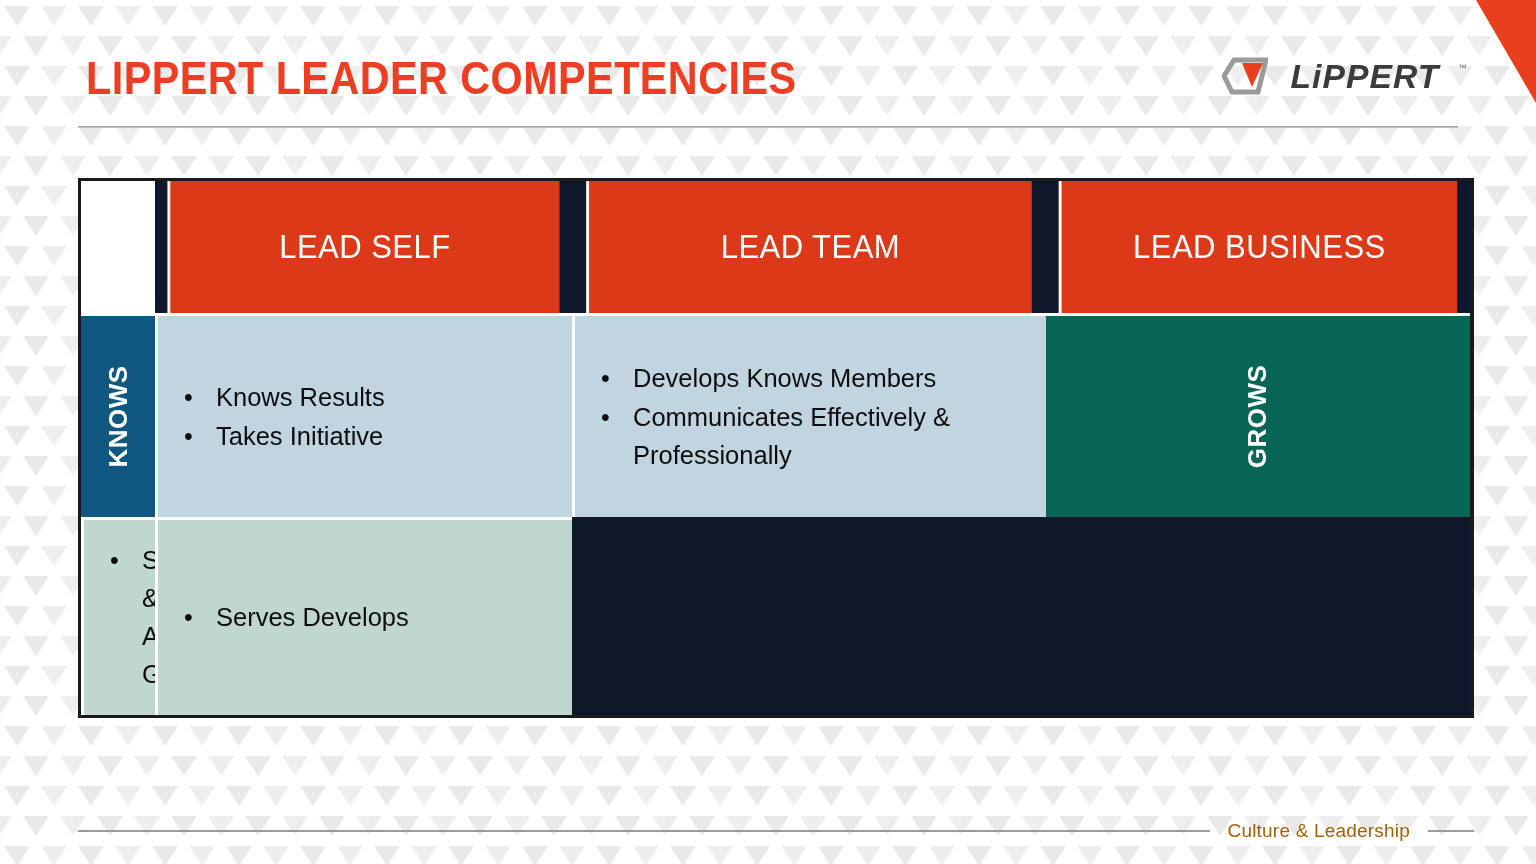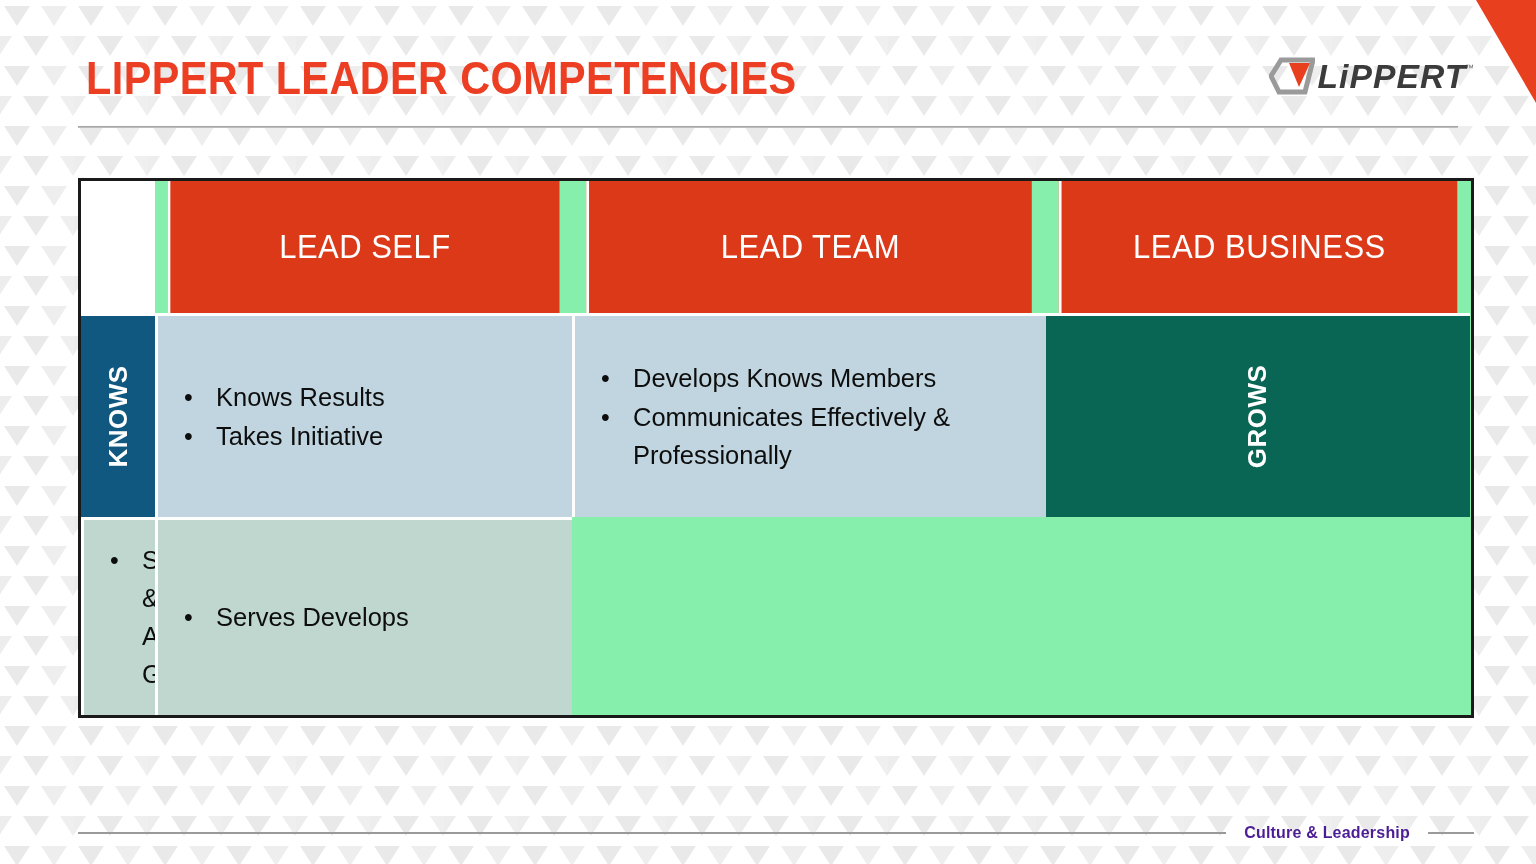--- a/index.html
+++ b/index.html
@@ -35,22 +35,22 @@
     font-family:"Liberation Sans",sans-serif;
     font-weight:bold;
     font-size:47px;
     letter-spacing:.5px;
     color:#EC3E23;
     transform:scaleX(.88);
     transform-origin:left center;
     white-space:nowrap;
   }
   #logo{
-    position:absolute;right:62px;top:57px;
-    display:flex;align-items:center;gap:4px;justify-content:center;
+    position:absolute;right:69px;top:57px;
+    display:flex;align-items:center;gap:24px;justify-content:center;
   }
   #logo .logo-mark{display:block;}
   #logo .logo-word{
     font-family:"Liberation Sans",sans-serif;
     font-weight:bold;font-style:italic;
     font-size:33px;letter-spacing:1px;
     color:#3B3B3B;
     transform:scaleX(1.02);
   }
   #logo .logo-tm{
@@ -66,21 +66,21 @@
 
   
   #matrix{
     position:absolute;left:78px;top:178px;
     width:1396px;height:540px;
     border:3px solid #1a1a1a;
     box-sizing:border-box;
     display:grid;
     grid-template-columns:74px 417px 474px 424px;
     grid-template-rows:132px 204px 198px;
-    background:#86efac;
+    background:#0f172a;
     gap:0px;
   }
   .cell{position:relative;box-sizing:border-box;overflow:hidden;}
 
   .corner-blank{background:#ffffff;}
 
   .col-head{
     background:#DC3919;
     color:#ffffff;
     display:flex;align-items:center;justify-content:center;
@@ -129,21 +129,21 @@
   }
 
   
   #footer{
     position:absolute;left:78px;right:62px;bottom:22px;
     display:flex;align-items:center;gap:0;
   }
   #footer .rule-left{flex:1;height:2px;background:#9a9a9a;}
   #footer .rule-right{width:46px;height:2px;background:#9a9a9a;}
   #footer .footer-text{
-    color:#4c1d95;font-size:16px;font-weight:bold;
+    color:#a16207;font-size:19px;font-weight:normal;
     padding:0 18px;white-space:nowrap;
     letter-spacing:.2px;
   }
 </style>
 </head>
 <body>
 
 <div id="slide-bg">
   <svg id="wm-canvas" width="1536" height="864" viewBox="0 0 1536 864" aria-hidden="true">
     <defs>

